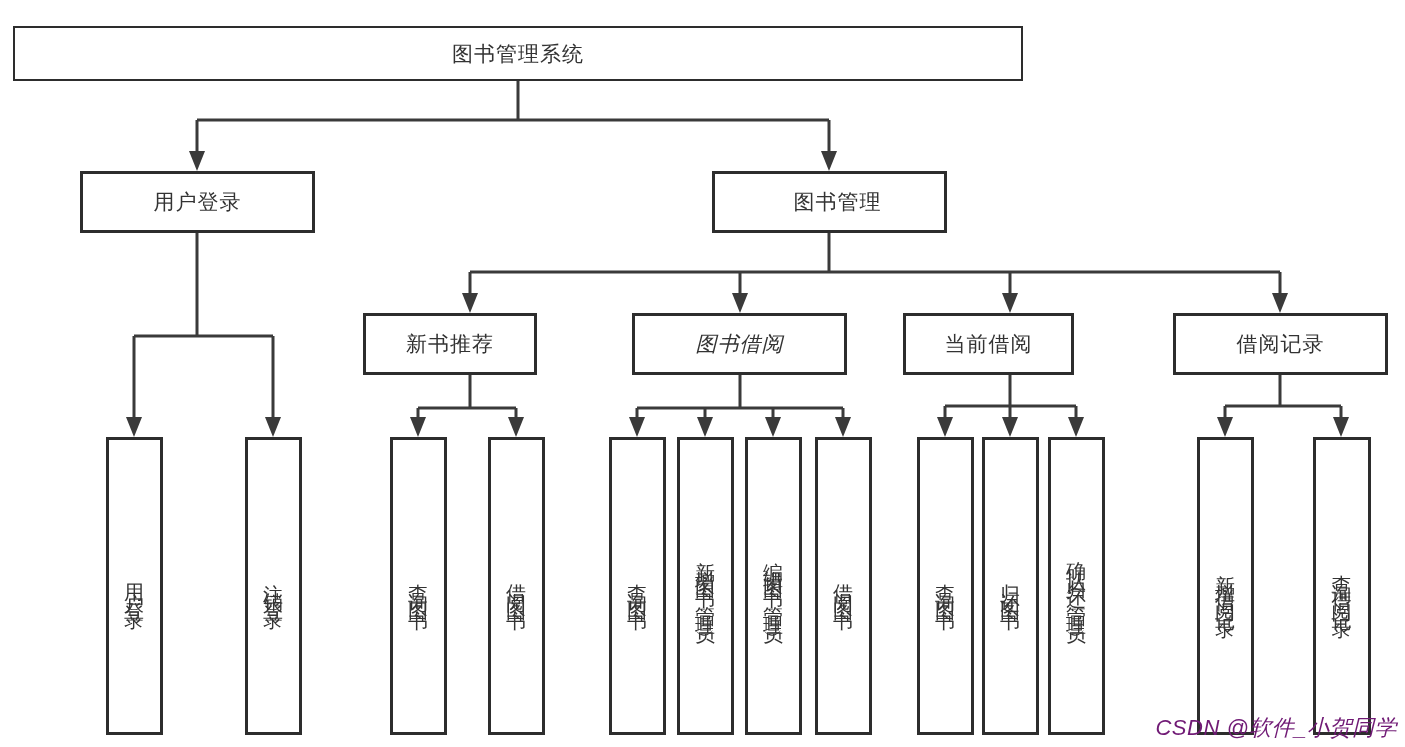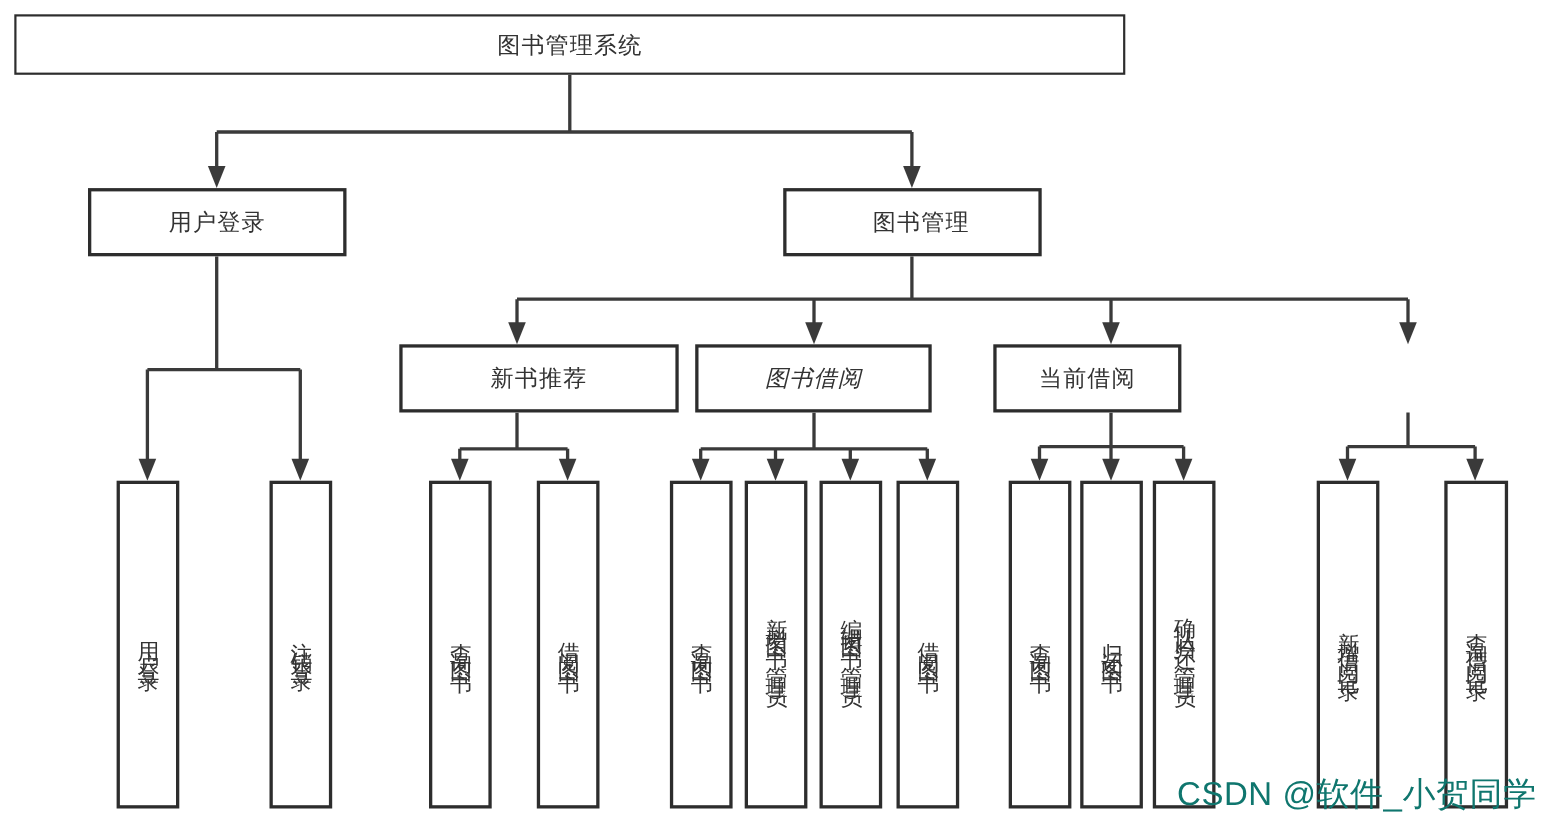--- a/index.html
+++ b/index.html
@@ -28,38 +28,39 @@
   .box {
     position: absolute;
     background: #ffffff;
     border: 3px solid #2d2d2d;
     box-sizing: border-box;
     display: flex;
     align-items: center;
     justify-content: center;
     color: #333333;
   }
-  .box.root { border-width: 2px; }
+  .box.root { border-width: 2px; margin-top: 13px; }
   .h { font-size: 21px; letter-spacing: 1px; }
   .v { font-size: 20px; }
   .v .lbl {
     writing-mode: vertical-rl;
     text-orientation: mixed;
     letter-spacing: 9px;
     line-height: 1.1;
     white-space: nowrap;
   }
   .watermark {
     position: absolute;
     right: 8px;
     bottom: 4px;
-    font-size: 30px;
-    color: #0f766e;
+    font-size: 22px;
+    color: #701a75;
     z-index: 10;
     letter-spacing: 0.5px;
+    font-style: italic;
   }
 </style>
 </head>
 <body>
 
 <div class="canvas">
 
   <svg class="connectors" viewBox="0 0 1405 747">
 
     <g>
@@ -114,28 +115,31 @@
     <span class="lbl">图书管理系统</span>
   </div>
 
   <div class="box h" style="left:80px; top:171px; width:235px; height:62px;">
     <span class="lbl">用户登录</span>
   </div>
   <div class="box h" style="left:712px; top:171px; width:235px; height:62px;padding-left:16px;">
     <span class="lbl">图书管理</span>
   </div>
 
-  <div class="box h" style="left:363px; top:313px; width:254px; height:62px;text-align:right;">
+  <div class="box h" style="left:363px; top:313px; width:174px; height:62px;text-align:right;">
     <span class="lbl">新书推荐</span>
   </div>
   <div class="box h" style="left:632px; top:313px; width:215px; height:62px;font-style:italic;">
     <span class="lbl">图书借阅</span>
   </div>
   <div class="box h" style="left:903px; top:313px; width:171px; height:62px;">
     <span class="lbl">当前借阅</span>
+  </div>
+  <div class="box h" style="left:1173px; top:313px; width:215px; height:62px;">
+    <span class="lbl">借阅记录</span>
   </div>
 
   <div class="box v" style="left:106px; top:437px; width:57px; height:298px;">
     <span class="lbl">用户登录</span>
   </div>
   <div class="box v" style="left:245px; top:437px; width:57px; height:298px;">
     <span class="lbl">注销登录</span>
   </div>
 
   <div class="box v" style="left:390px; top:437px; width:57px; height:298px;">

